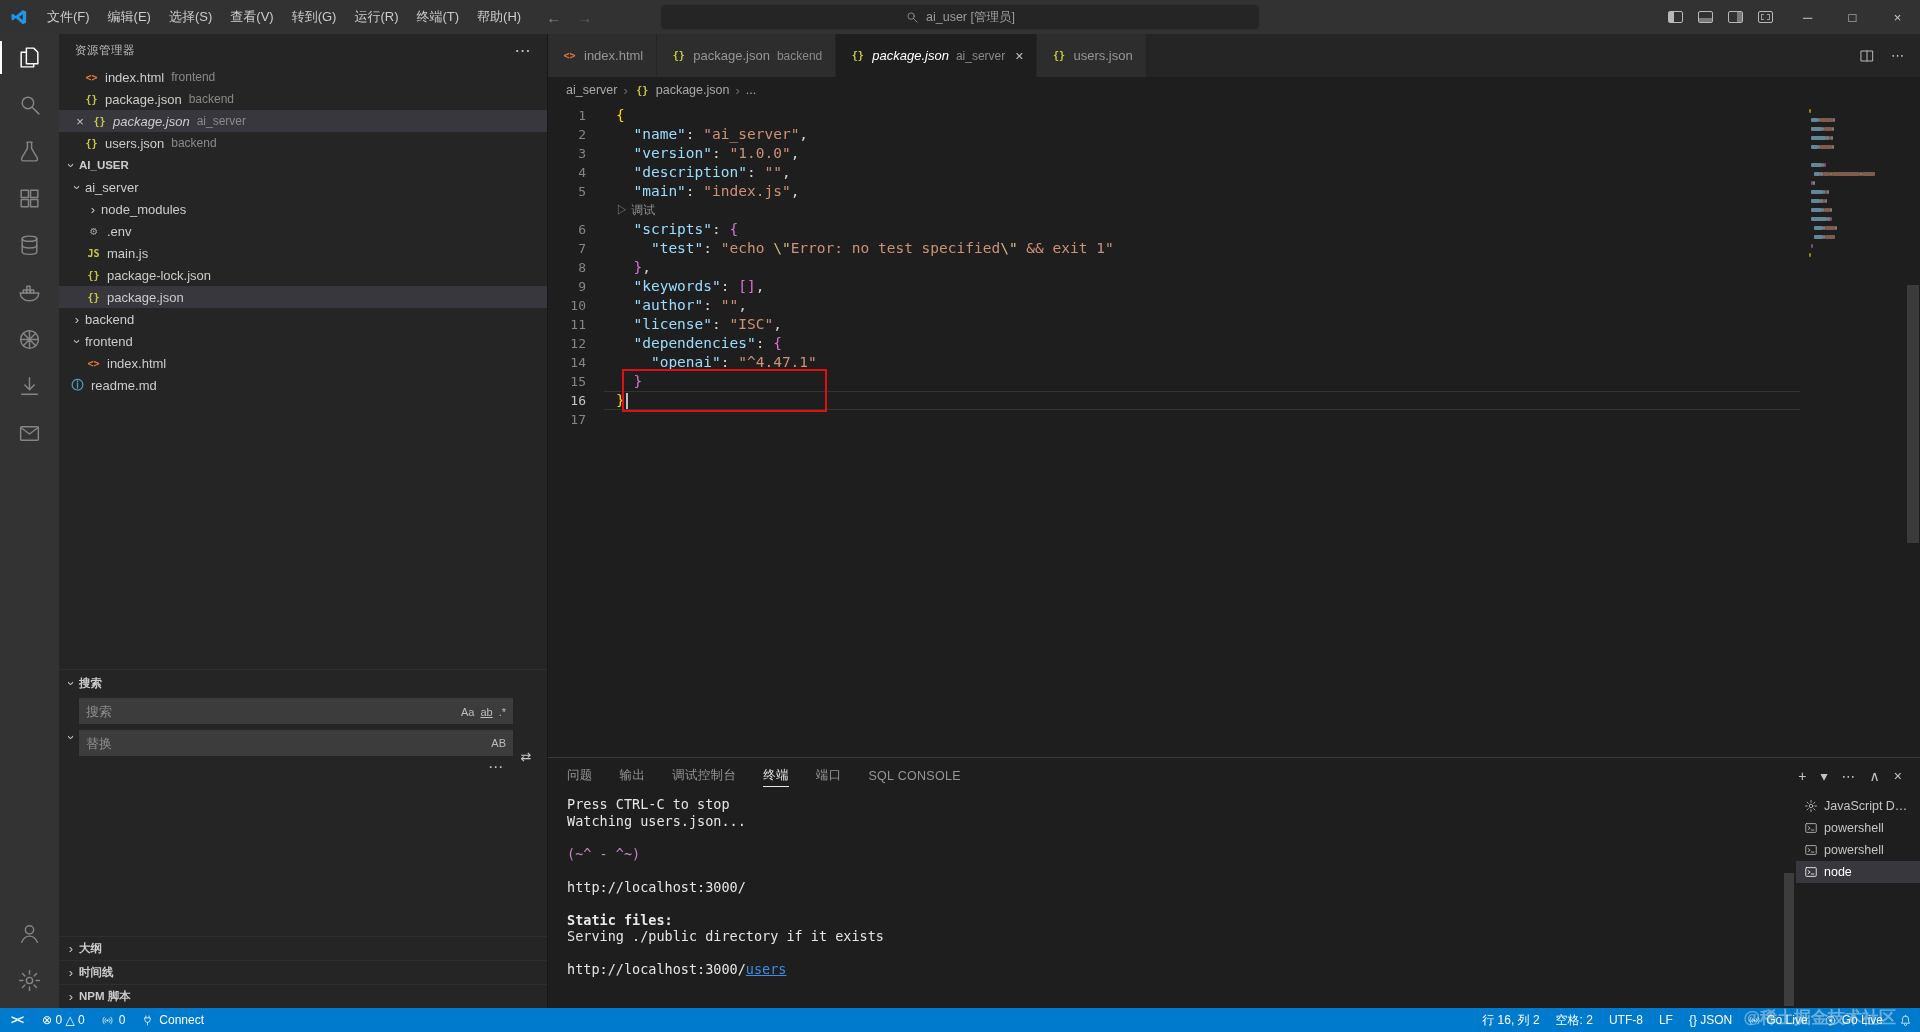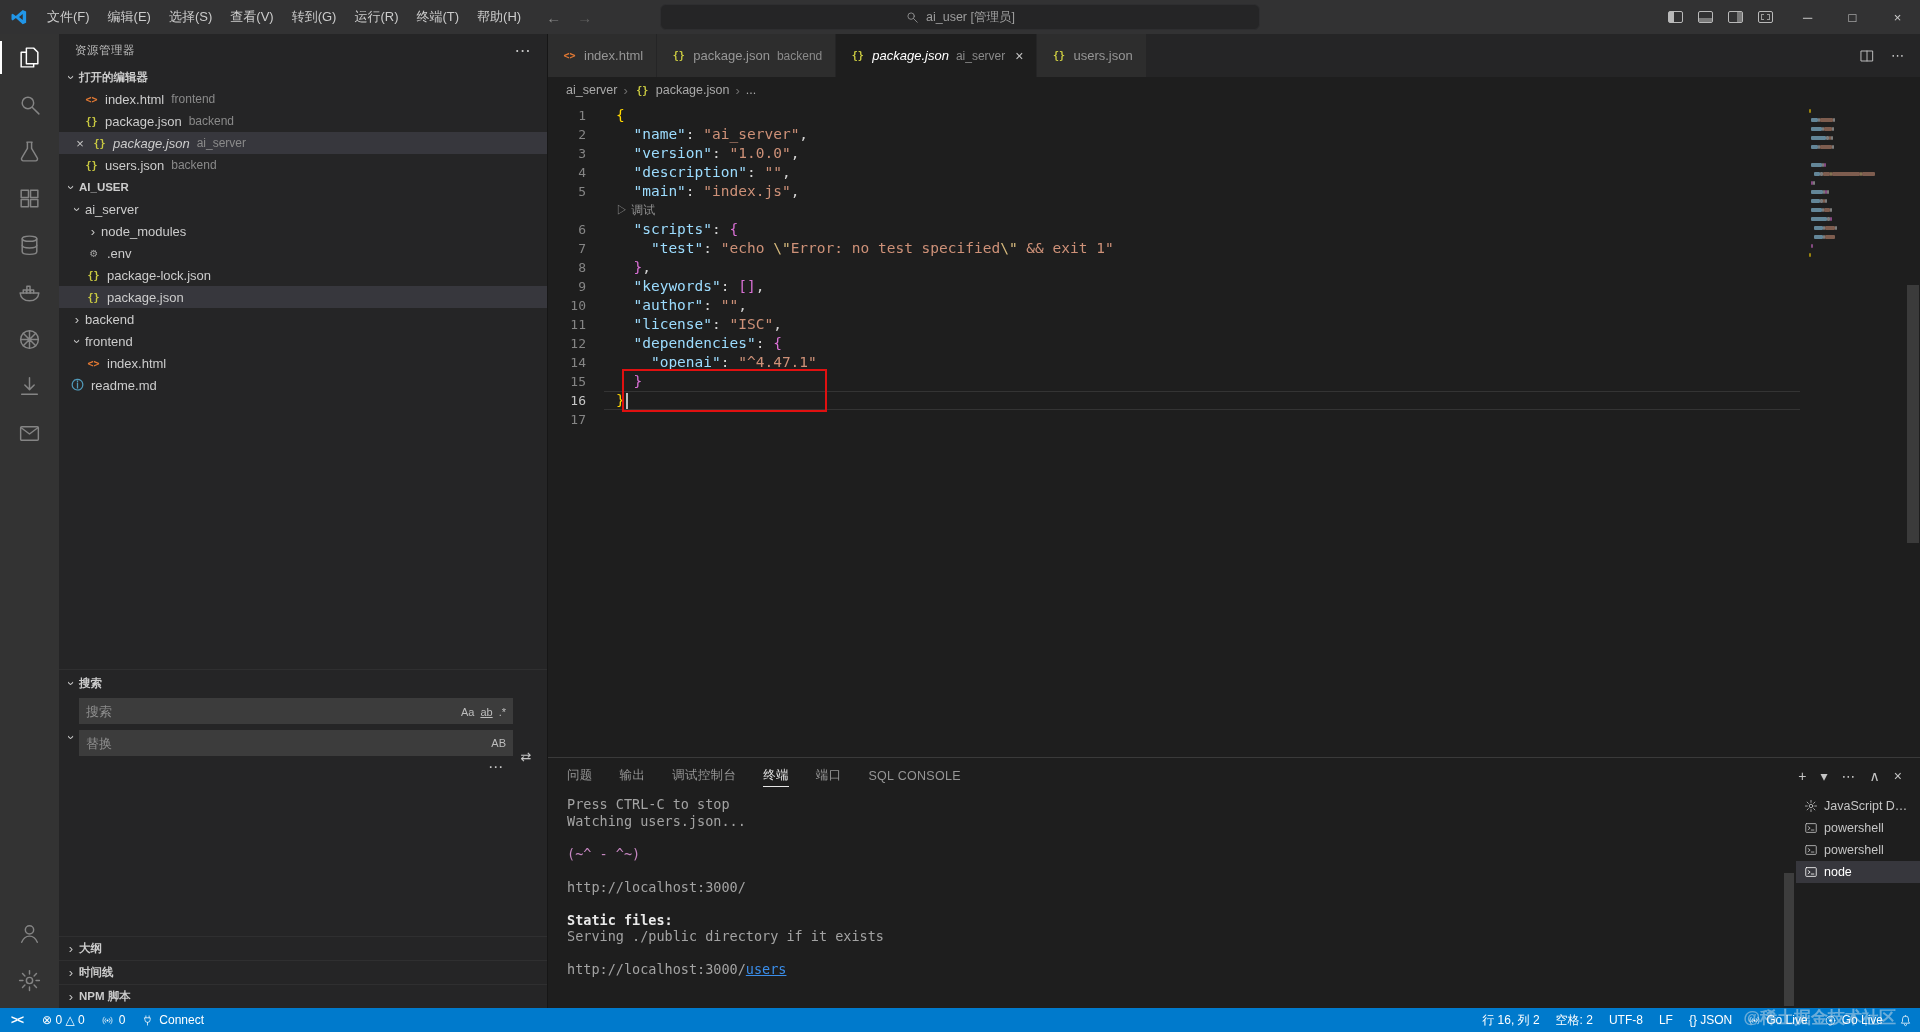--- a/index.html
+++ b/index.html
@@ -107,21 +107,21 @@
 #panel{height:251px;flex:0 0 auto;background:#1e1e1e;border-top:1px solid #3a3a3a;display:flex;flex-direction:column}
 .panel-header{height:35px;display:flex;padding-left:19px;flex:0 0 auto}
 #ptabs{display:flex;gap:27px;height:100%}
 .ptab{font-size:12.5px;color:#969696;display:flex;align-items:center;position:relative;letter-spacing:.3px}
 .ptab.active{color:#e7e7e7}
 .ptab.active::after{content:"";position:absolute;left:0;right:0;bottom:6px;height:1px;background:#e7e7e7}
 #pactions{margin-left:auto;display:flex;align-items:center;gap:14px;padding-right:18px;color:#c5c5c5;font-size:14px}
 .panel-body{flex:1;display:flex;min-height:0;position:relative}
 #term{flex:1;padding:3px 0 0 19px;font-family:"DejaVu Sans Mono","Liberation Mono",monospace;font-size:13.5px}
 .tline{height:16.5px;line-height:16.5px;white-space:pre}
-.tl-p{color:#a3a3a3}.tl-b{color:#eaeaea;font-weight:bold}.tl-m{color:#c586c0}
+.tl-p{color:#e5e5e5}.tl-b{color:#eaeaea;font-weight:bold}.tl-m{color:#c586c0}
 .tl-l{color:#3b8eea;text-decoration:underline}
 .tscroll{position:absolute;right:126px;top:80px;bottom:2px;width:10px;background:rgba(121,121,121,.35)}
 #termlist{width:124px;flex:0 0 124px;padding-top:2px}
 .tl-row{height:22px;display:flex;align-items:center;padding-left:8px;font-size:12.5px;color:#c5c5c5;gap:6px}
 .tl-row.selected{background:#37373d;color:#fff}
 .tl-row .svgico{width:14px;height:14px;flex:0 0 14px}
 .tl-label{white-space:nowrap;overflow:hidden}
 
 
 #statusbar{height:24px;background:#007acc;display:flex;align-items:center;color:#fff;font-size:12px;flex:0 0 auto}
@@ -277,24 +277,20 @@
             </span>
           </div>
         </div>
     </div>
 
     <div id="sidebar">
       <div class="sb-title">
         <span>资源管理器</span>
         <span class="more">⋯</span>
       </div>
-      <div class="sec-header">
-        <span class="chev exp">›</span>
-        <span>打开的编辑器</span>
-      </div>
       <div id="oe-list">
           <div class="oe-row">
             <span class="ficon fi-html">&lt;&gt;</span>
             <span>index.html</span>
             <span class="desc">frontend</span>
           </div>
           <div class="oe-row">
             <span class="ficon fi-json">{}</span>
             <span>package.json</span>
             <span class="desc">backend</span>
@@ -320,20 +316,24 @@
             <span class="chev exp">›</span>
             <span>ai_server</span>
           </div>
           <div class="tree-row" style="padding-left: 26px;">
             <span class="chev">›</span>
             <span>node_modules</span>
           </div>
           <div class="tree-row" style="padding-left: 26px;">
             <span class="ficon fi-env">⚙</span>
             <span>.env</span>
+          </div>
+          <div class="tree-row" style="padding-left: 26px;">
+            <span class="ficon fi-js">JS</span>
+            <span>main.js</span>
           </div>
           <div class="tree-row" style="padding-left: 26px;">
             <span class="ficon fi-json">{}</span>
             <span>package-lock.json</span>
           </div>
           <div class="tree-row selected" style="padding-left: 26px;">
             <span class="ficon fi-json">{}</span>
             <span>package.json</span>
           </div>
           <div class="tree-row" style="padding-left: 10px;">

